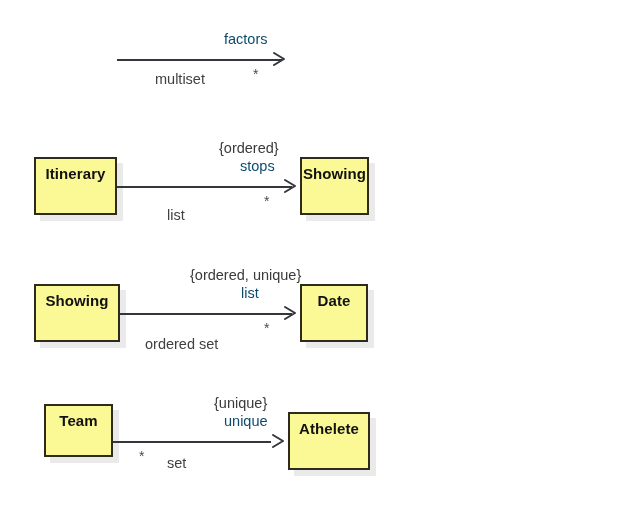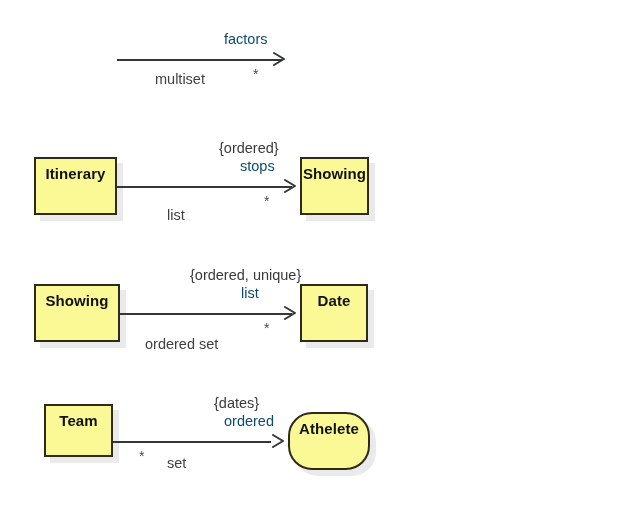--- a/index.html
+++ b/index.html
@@ -158,26 +158,26 @@
     </div>
 
     <div class="assoc-line" style="left:113px; top:441px; width:158px;"></div>
 
     <div class="arrow-head" style="left:271px; top:433px;">
       <svg width="14" height="16" viewBox="0 0 14 16">
         <polyline points="2,2 12,8 2,14" fill="none" stroke="#33363a" stroke-width="2" stroke-linecap="round" stroke-linejoin="round"></polyline>
       </svg>
     </div>
 
-    <div class="lbl lbl-constraint" style="left:214px; top:395px;">{dates}</div>
+    <div class="lbl lbl-constraint" style="left:214px; top:395px;">{unique}</div>
 
-    <div class="lbl lbl-role" style="left:224px; top:413px;">ordered</div>
+    <div class="lbl lbl-role" style="left:224px; top:413px;">unique</div>
 
     <div class="lbl-mult" style="left:139px; top:450px;">*</div>
 
     <div class="lbl lbl-impl" style="left:167px; top:455px;text-align:center;">set</div>
 
-    <div class="class-box" style="left:288px; top:412px; width:82px; height:58px;border-radius:24px;">
+    <div class="class-box" style="left:288px; top:412px; width:82px; height:58px;">
       <div class="class-name">Athelete</div>
     </div>
   </div>
 
 </div>
 
 </body></html>

